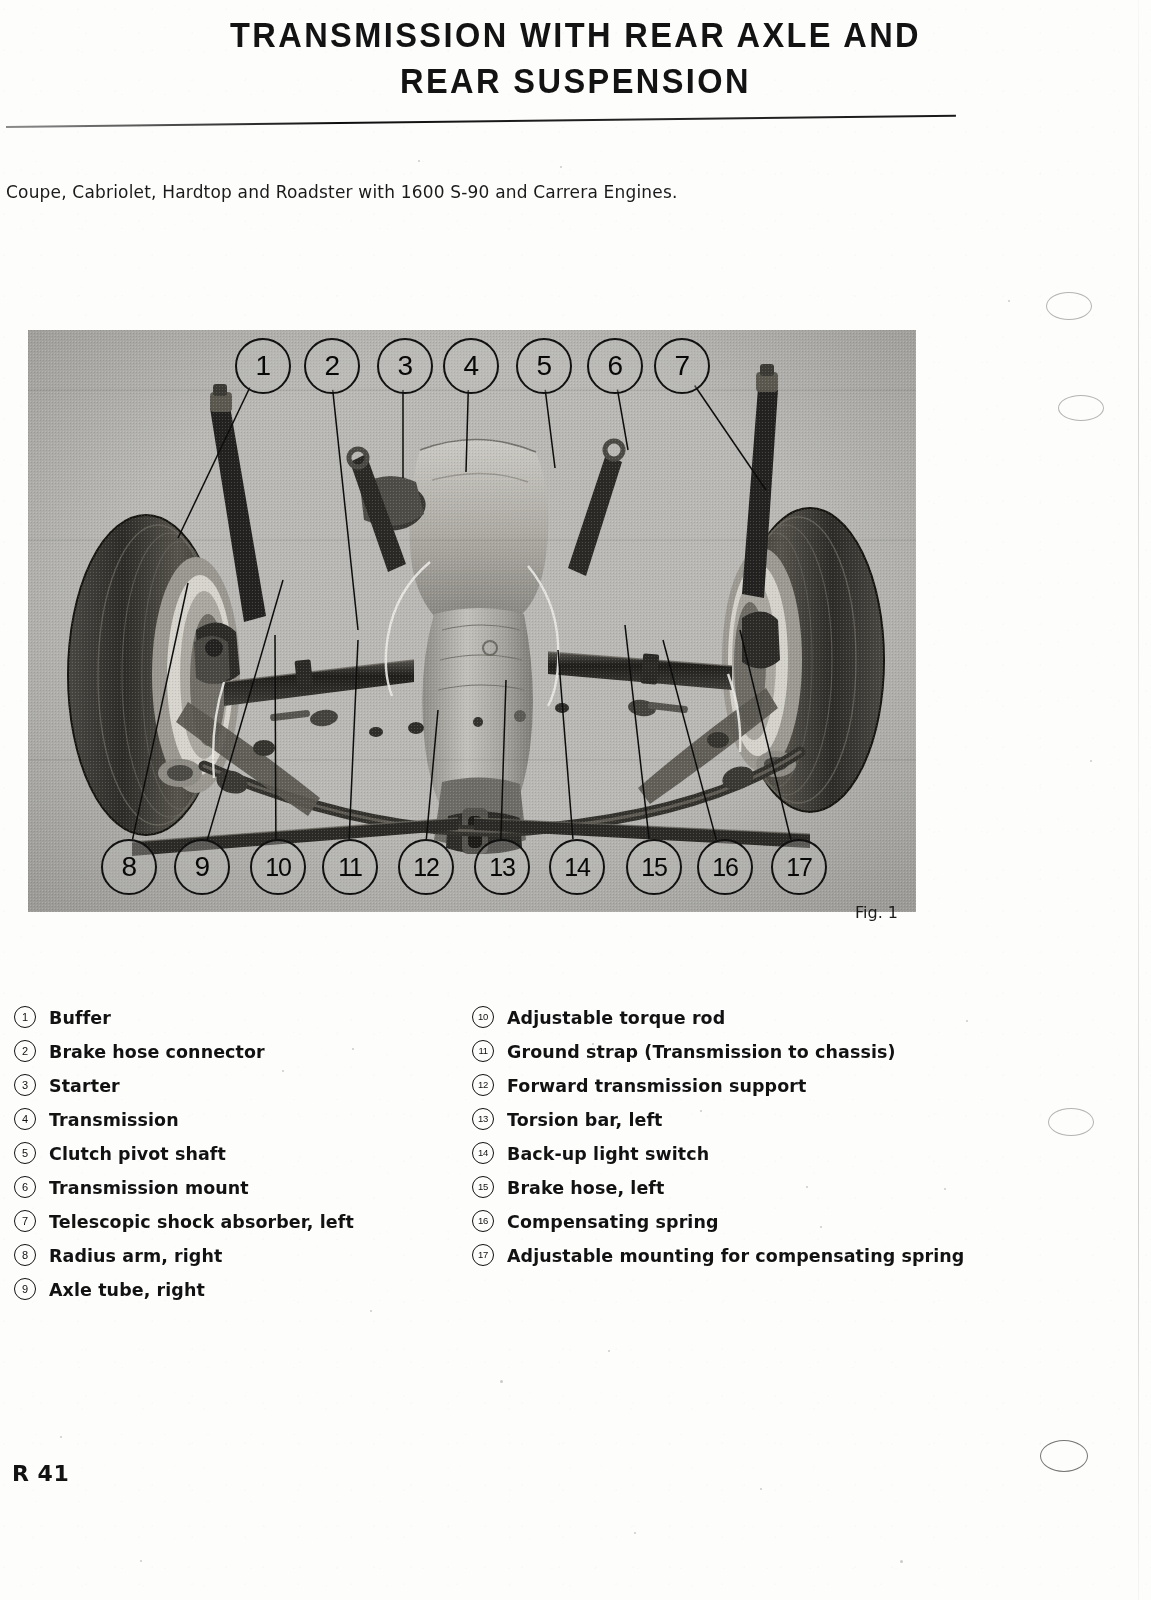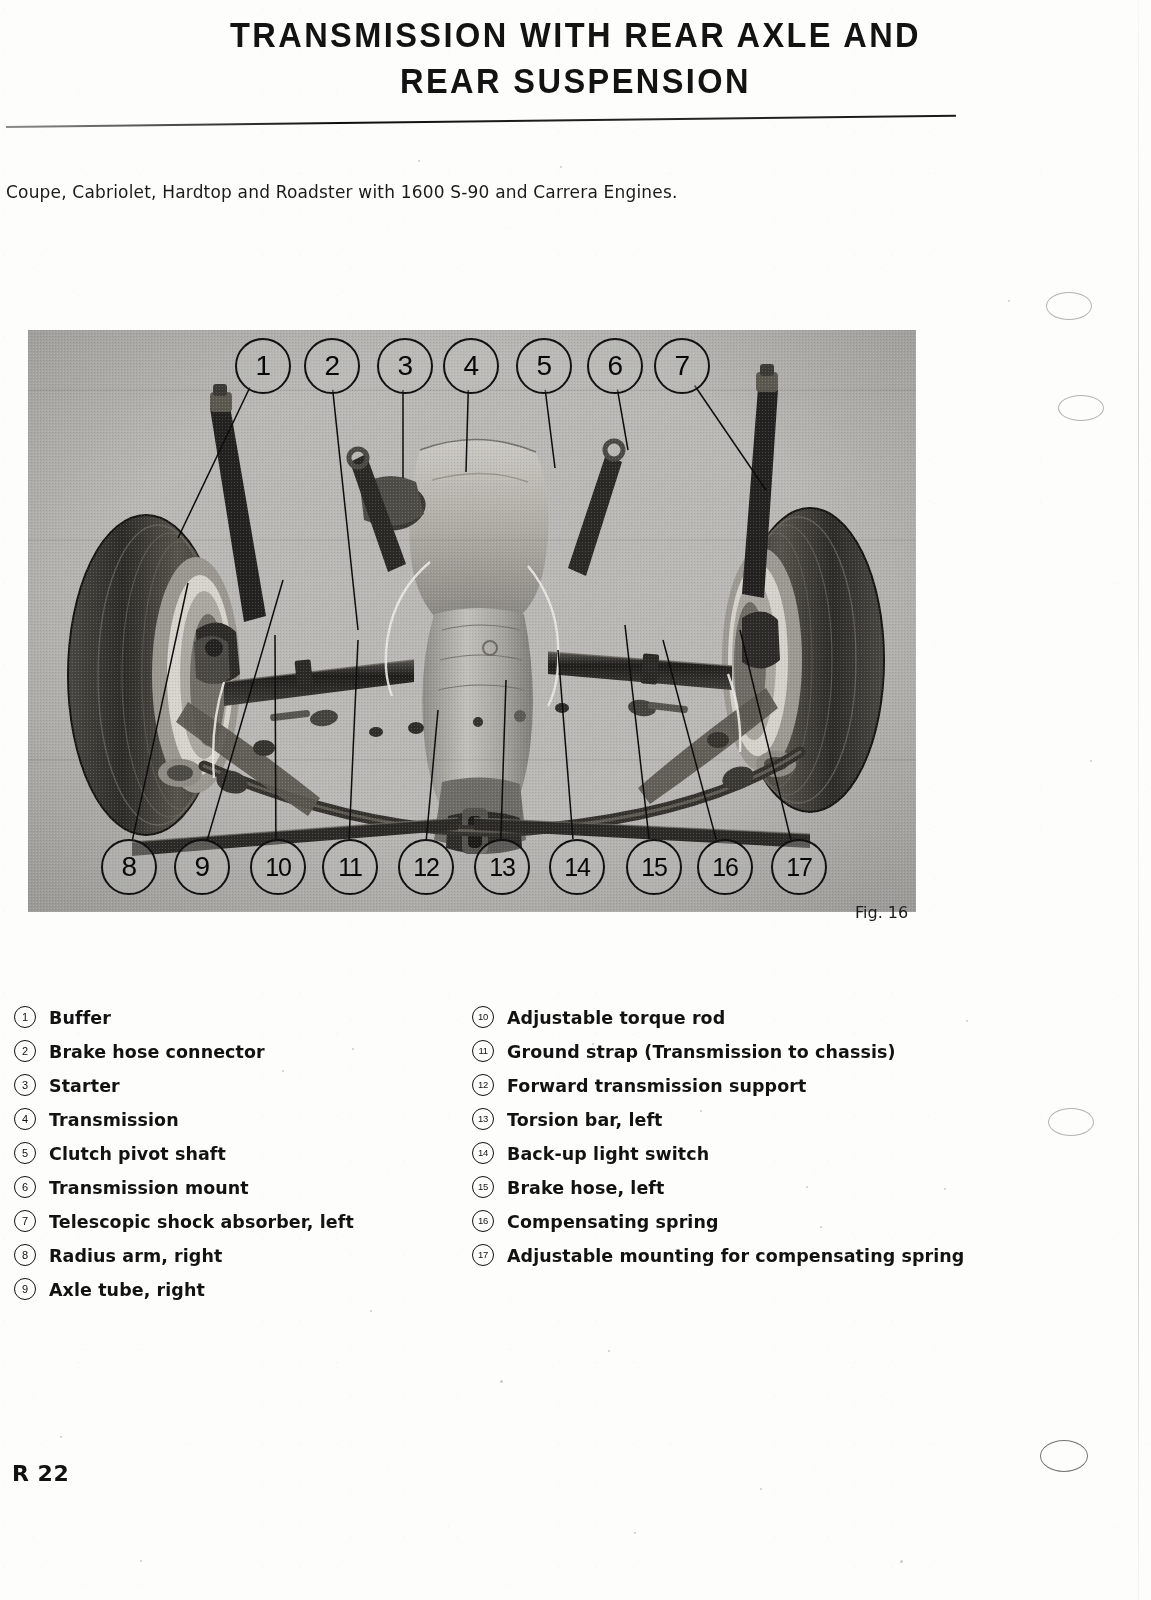--- a/index.html
+++ b/index.html
@@ -348,21 +348,21 @@
           <div class="cnum two" style="left: 547px; top: 535px;">14</div>
           <div class="cnum two" style="left: 624px; top: 535px;">15</div>
           <div class="cnum two" style="left: 695px; top: 535px;">16</div>
           <div class="cnum two" style="left: 769px; top: 535px;">17</div>
         </div>
     </div>
 
     <div style="position:absolute;left:0;top:0;"></div>
   </div>
 
-  <div class="figcap">Fig. 16</div>
+  <div class="figcap">Fig. 1</div>
 
   <div class="legend">
     <div class="legcol left" id="legend-left">
         <div class="legitem">
           <span class="legnum">1</span>
           <span class="legtxt">Buffer</span>
         </div>
         <div class="legitem">
           <span class="legnum">2</span>
           <span class="legtxt">Brake hose connector</span>
@@ -425,21 +425,21 @@
           <span class="legnum two">16</span>
           <span class="legtxt">Compensating spring</span>
         </div>
         <div class="legitem">
           <span class="legnum two">17</span>
           <span class="legtxt">Adjustable mounting for compensating spring</span>
         </div>
       </div>
   </div>
 
-  <div class="pagenum">R 22</div>
+  <div class="pagenum">R 41</div>
 
   <div class="scanline" style="left:1138px;"></div>
   <div class="hole" style="left:1046px;top:292px;width:44px;height:26px;"></div>
   <div class="hole" style="left:1058px;top:395px;width:44px;height:24px;"></div>
   <div class="hole" style="left:1048px;top:1108px;width:44px;height:26px;"></div>
   <div class="hole" style="left:1040px;top:1440px;width:46px;height:30px;border-color:rgba(60,60,58,.7)"></div>
 
   <div class="grain"></div>
 <div class="speck" style="left: 352px; top: 1048px; width: 2px; height: 2px;"></div>
     <div class="speck" style="left: 592px; top: 1043px; width: 2px; height: 2px;"></div>

